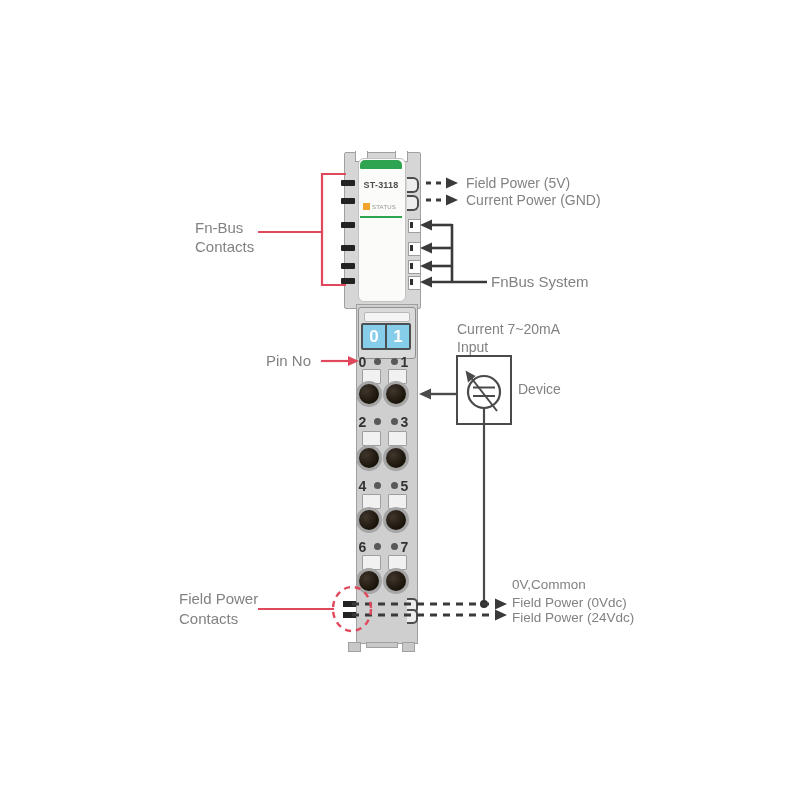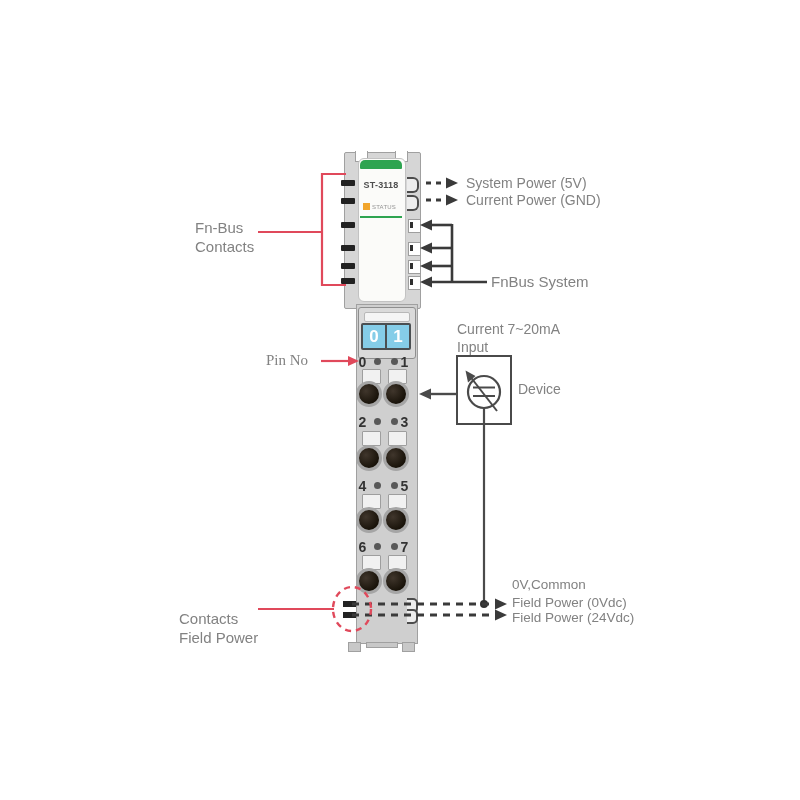--- a/index.html
+++ b/index.html
@@ -192,30 +192,30 @@
     <line x1="258" y1="232" x2="322" y2="232" stroke="#e0495b" stroke-width="2.2"></line>
     <line x1="321" y1="361" x2="350" y2="361" stroke="#e0495b" stroke-width="2.2"></line>
     <polygon points="359,361 348,356 348,366" fill="#e0495b"></polygon>
     <line x1="258" y1="609" x2="334" y2="609" stroke="#e0495b" stroke-width="2.2"></line>
     <ellipse cx="352" cy="609" rx="19" ry="22" fill="none" stroke="#e0495b" stroke-width="2.4" stroke-dasharray="6 5"></ellipse>
   </svg>
 
   <div class="abs lbl big" style="left:195px;top:219px;">Fn-Bus</div>
   <div class="abs lbl big" style="left:195px;top:238px;">Contacts</div>
 
-  <div class="abs lbl" style="left:466px;top:175px;">System Power (5V)</div>
+  <div class="abs lbl" style="left:466px;top:175px;">Field Power (5V)</div>
   <div class="abs lbl" style="left:466px;top:192px;">Current Power (GND)</div>
   <div class="abs lbl big" style="left:491px;top:273px;">FnBus System</div>
 
-  <div class="abs lbl big" style="left:266px;top:352px;font-family:Liberation Serif, serif;">Pin No</div>
+  <div class="abs lbl big" style="left:266px;top:352px;">Pin No</div>
 
   <div class="abs lbl" style="left:457px;top:321px;">Current 7~20mA</div>
   <div class="abs lbl" style="left:457px;top:339px;text-align:right;">Input</div>
   <div class="abs lbl" style="left:518px;top:381px;">Device</div>
 
   <div class="abs lbl tight" style="left:512px;top:577px;">0V,Common</div>
   <div class="abs lbl tight" style="left:512px;top:595px;text-align:right;">Field Power (0Vdc)</div>
   <div class="abs lbl tight" style="left:512px;top:610px;">Field Power (24Vdc)</div>
 
-  <div class="abs lbl big" style="left:179px;top:590px;margin-top:39px;">Field Power</div>
+  <div class="abs lbl big" style="left:179px;top:590px;">Field Power</div>
   <div class="abs lbl big" style="left:179px;top:610px;">Contacts</div>
 
 </div>
 
 </body></html>

